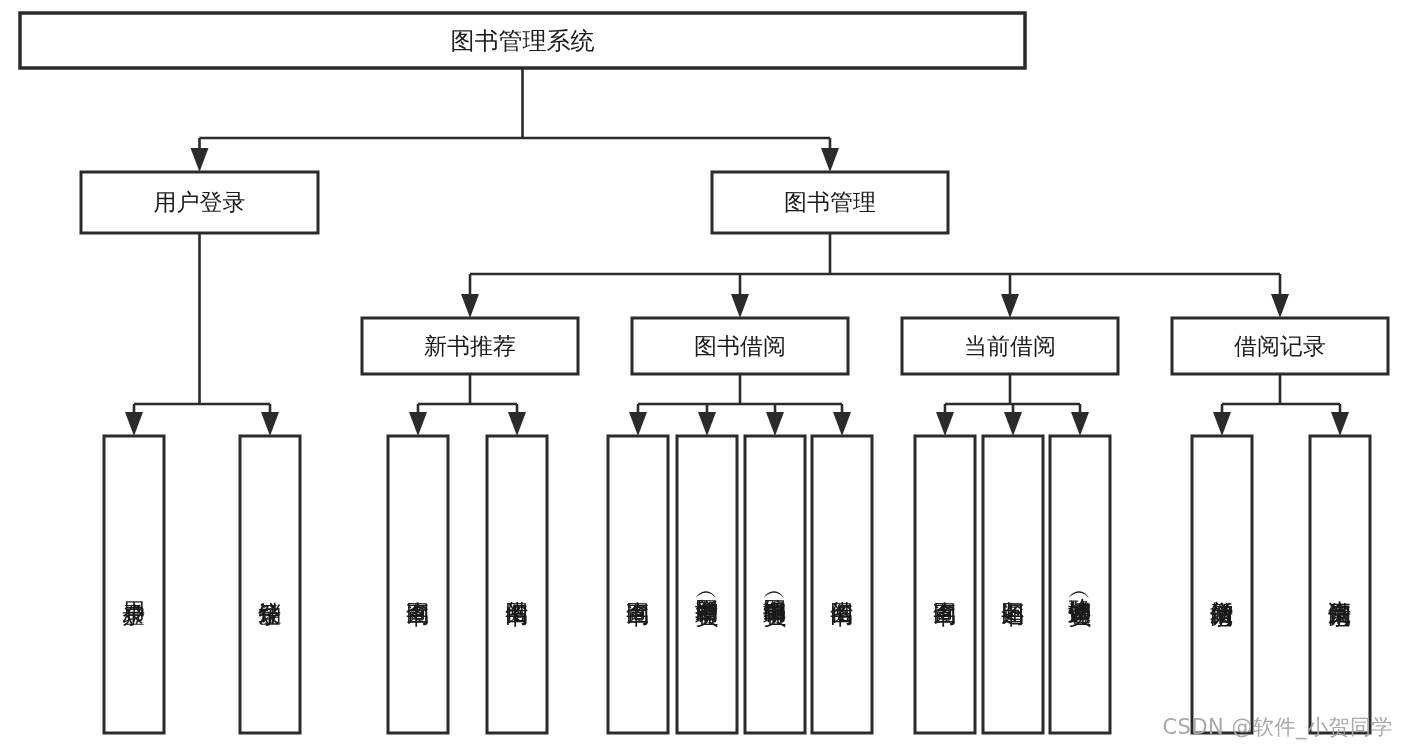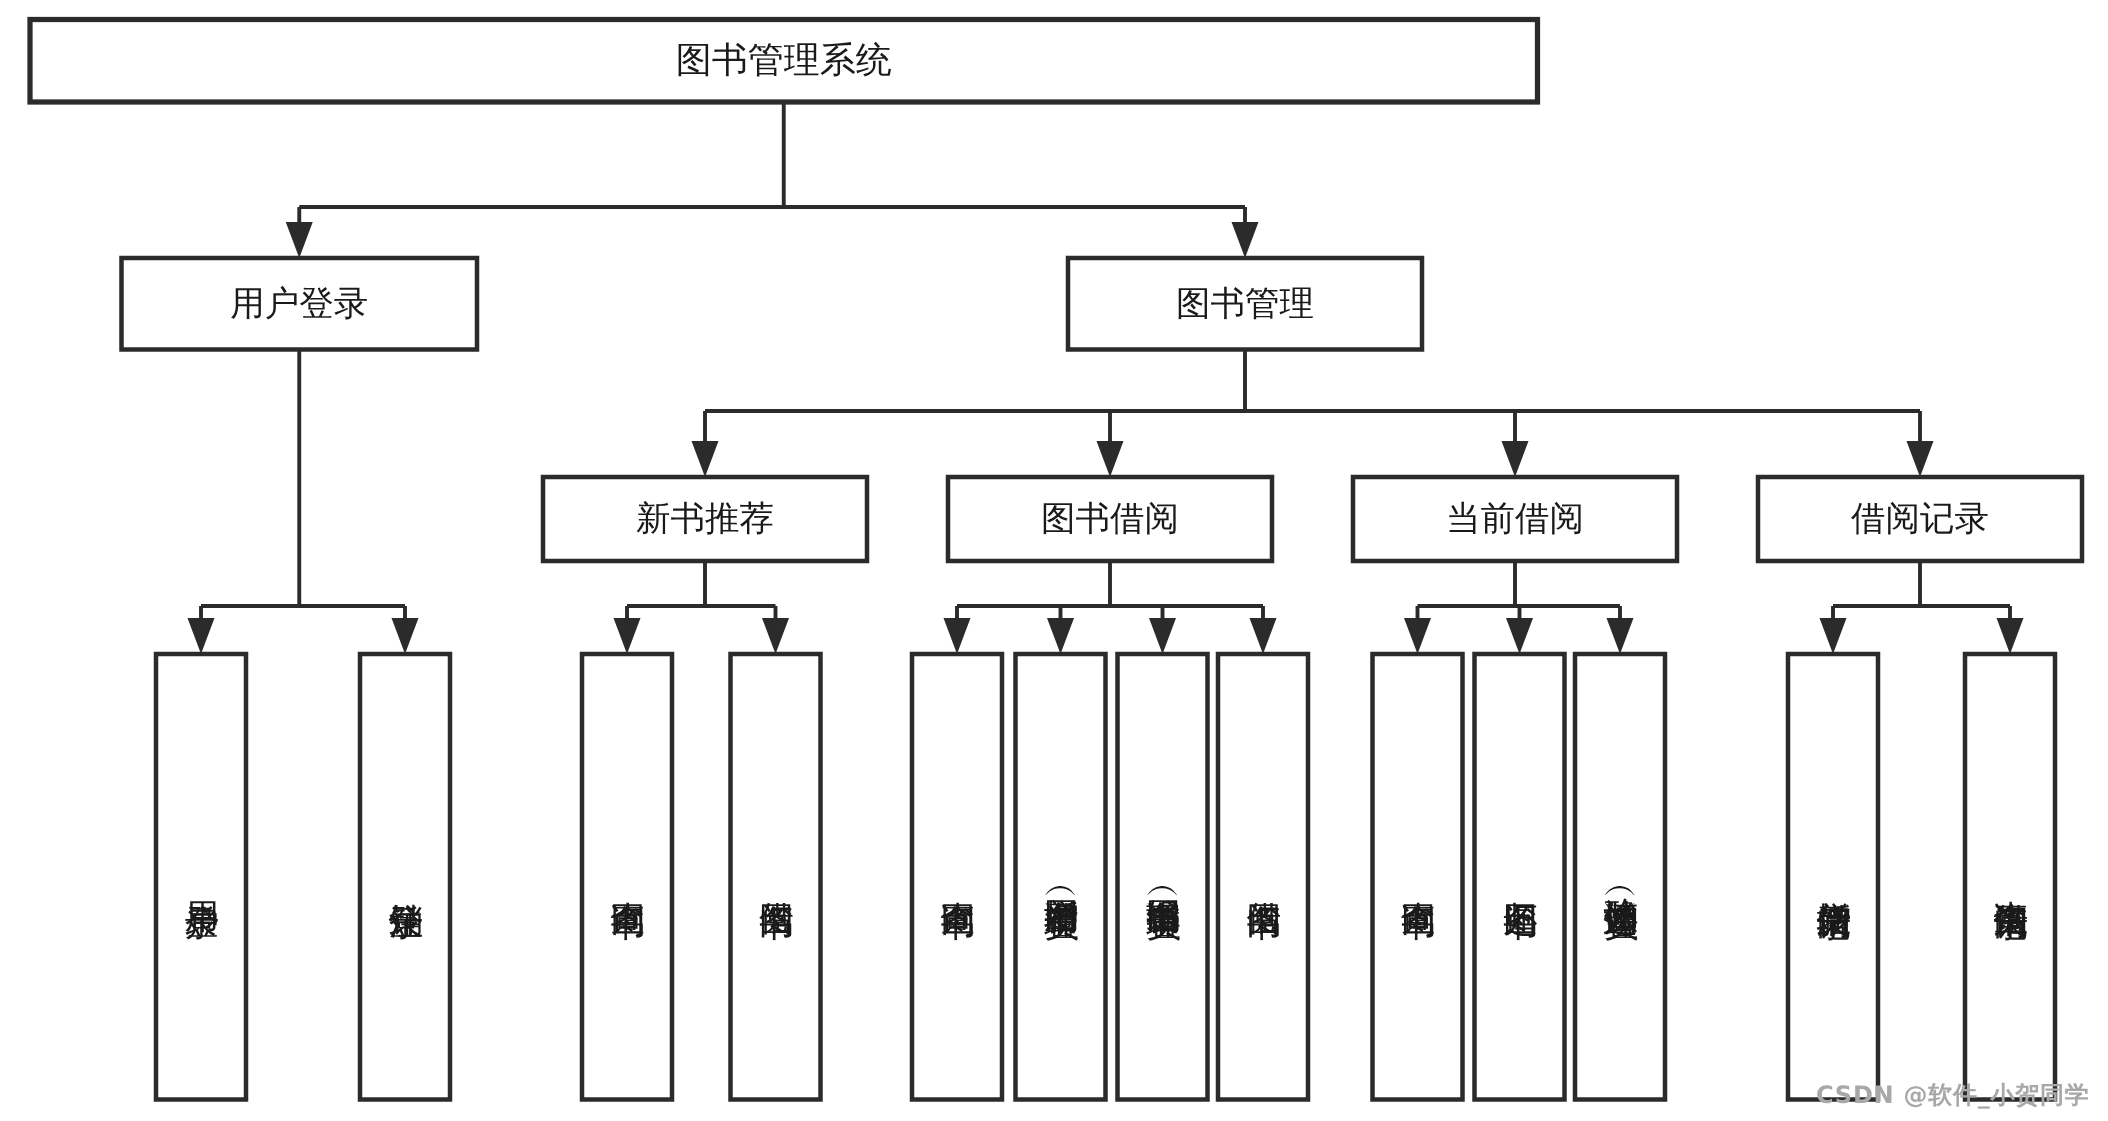--- a/index.html
+++ b/index.html
@@ -73,25 +73,24 @@
     color: #1a1a1a;
     letter-spacing: 1px;
     white-space: nowrap;
     text-align: center;
   }
   .watermark {
     position: absolute;
     right: 12px;
     bottom: 6px;
     font-family: "DejaVu Sans", "Liberation Sans", sans-serif;
-    font-size: 16px;
+    font-size: 21px;
     color: #a8a8a8;
     white-space: nowrap;
     letter-spacing: 0.5px;
-    font-weight: bold;
   }
 </style>
 </head>
 <body>
 
 <div id="diagram-root">
 
   <svg id="flow-svg" viewBox="0 0 1405 747">
     <g id="connectors-layer">
         <path d="M 522.5 68 L 522.5 138" class="connector"></path>

